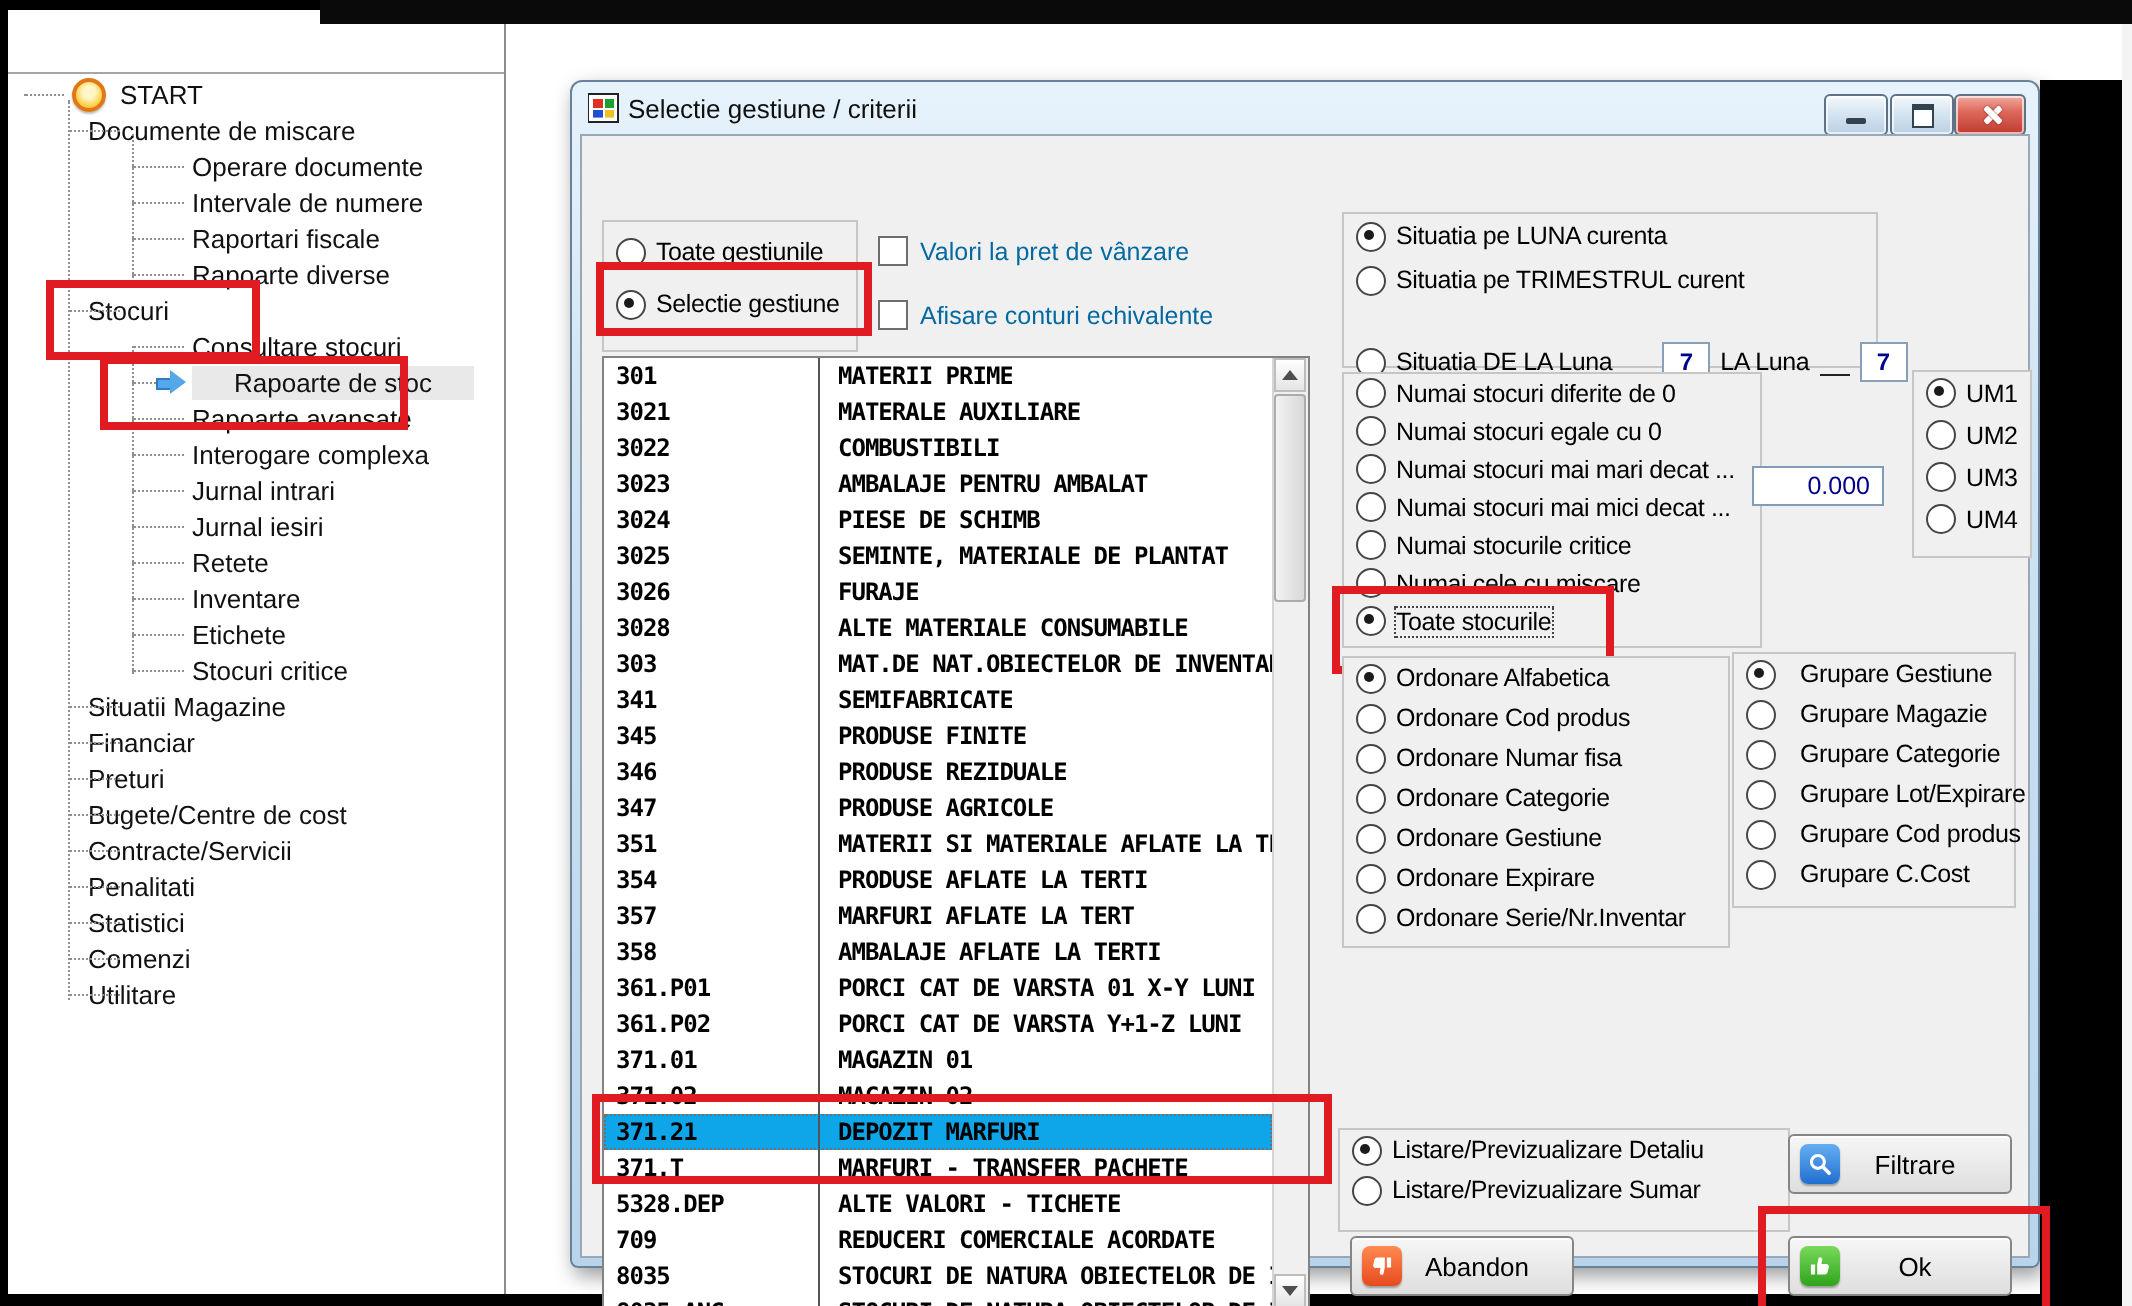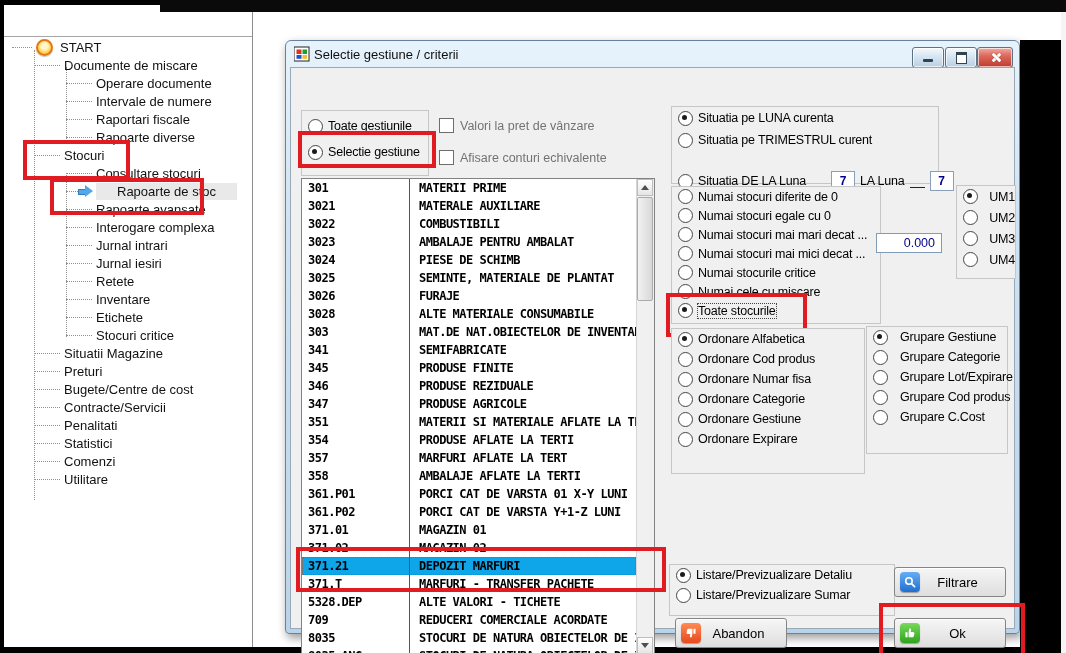--- a/index.html
+++ b/index.html
@@ -15,21 +15,21 @@
   .main-pane    { left:253px; top:5px; width:767px; height:642px; background:#fff; }
   .topright-pane{ left:1020px; top:12px; width:41px; height:28px; background:#fff; }
   .right-strip  { left:1061px; top:0; width:5px; height:653px; background:#f4f4f4; }
   .top-black-thick { left:160px; top:0; width:906px; height:12px; background:#0a0a0a; }
   .toolbar-sep  { left:4px; top:36px; width:248px; height:0; border-top:1px solid #a6a6a6; border-bottom:1px solid #fff; }
 
   
   .tree { left:4px; top:38px; width:248px; }
   .titem { height:18px; display:flex; align-items:center; position:relative; font-size:13px; color:#111; cursor:default; }
   .titem.lv0 { padding-left:32px; }
-  .titem.lv1 { padding-left:60px; }
+  .titem.lv1 { padding-left:40px; }
   .titem.lv2 { padding-left:92px; }
   .titem[data-arrow="true"] { padding-left:74px; }
   .titem::before { content:""; position:absolute; top:9px; border-top:1px dotted #909090; }
   .titem.lv0::before { left:8px;  width:20px; }
   .titem.lv1::before { left:30px; width:26px; }
   .titem.lv2::before { left:62px; width:26px; }
   .tvline { position:absolute; border-left:1px dotted #909090; width:0; }
   .tlabel { white-space:nowrap; }
   .titem[data-hl="true"] .tlabel { background:#e9e9e9; padding:1px 21px; }
   .start-icon { width:13px; height:13px; border-radius:50%; border:2px solid #e07818; margin-right:7px;
@@ -59,21 +59,21 @@
   .glyph-close::after  { transform:rotate(-45deg); }
   .client { left:4px; top:26px; width:723px; height:560px; background:#f0f0f0; border:1px solid #98a8b6; }
 
   
   .gbox { position:absolute; border:1px solid #c6c6c6; background:#f0f0f0; }
   .rrow { display:flex; align-items:center; gap:5px; padding-left:6px; font-size:12.5px; letter-spacing:-0.2px; color:#000; }
   .rad { width:13px; height:13px; border:1px solid #454545; border-radius:50%; background:#fff; position:relative; flex:none; }
   .rrow[data-sel="true"] .rad::after { content:""; position:absolute; left:3px; top:3px; width:5px; height:5px; border-radius:50%; background:#1b1b1b; }
   .rrow[data-focus="true"] .rlabel { outline:1px dotted #444; outline-offset:0px; }
   .rlabel { white-space:nowrap; }
-  .cbrow { display:flex; align-items:center; gap:6px; font-size:12.5px; color:#737373; }
+  .cbrow { display:flex; align-items:center; gap:6px; font-size:12.5px; color:#0369a1; }
   .cb { width:13px; height:13px; border:1px solid #6d6d6d; background:#fff; flex:none; }
 
   .g-gestiune { left:10px; top:42px; width:126px; height:64px; }
   .g-gestiune .rrow { height:22px; margin-top:4px; }
   .cb1 { position:absolute; left:148px; top:50px; }
   .cb2 { position:absolute; left:148px; top:82px; }
 
   .g-period { left:380px; top:38px; width:266px; height:76px; }
   .g-period .rrow { height:22px; }
   .g-period .rrow.p3 { height:28px;margin-top:16px; }
@@ -81,21 +81,21 @@
   .mini-box { width:22px; height:18px; border:1px solid #8aa0b8; background:#fff; color:#00008b; font-size:12px; font-weight:bold;
     display:flex; align-items:center; justify-content:center; flex:none; }
 
   .g-filter { left:380px; top:118px; width:208px; height:136px; }
   .g-filter .rrow { height:19px; }
 
   .val-field { left:585px; top:165px; width:66px; height:20px; background:#fff; border:1px solid #7f9db9;
     color:#00008b; font-size:12.5px; text-align:right; padding:2px 6px 0 0; box-sizing:border-box; }
 
   .g-um { left:665px; top:117px; width:58px; height:92px; }
-  .g-um .rrow { height:21px;justify-content:space-between; }
+  .g-um .rrow { height:21px; }
 
   .g-order { left:380px; top:260px; width:192px; height:144px; }
   .g-order .rrow { height:20px; }
 
   .g-group { left:575px; top:258px; width:140px; height:126px; }
   .g-group .rrow { height:20px;gap:12px; }
 
   .g-list { left:378px; top:496px; width:224px; height:50px; }
   .g-list .rrow { height:20px; }
 
@@ -202,20 +202,23 @@
       <div class="titem lv2" data-arrow="" data-hl="">
         <span class="tlabel">Etichete</span>
       </div>
       <div class="titem lv2" data-arrow="" data-hl="">
         <span class="tlabel">Stocuri critice</span>
       </div>
       <div class="titem lv1" data-arrow="" data-hl="">
         <span class="tlabel">Situatii Magazine</span>
       </div>
       <div class="titem lv1" data-arrow="" data-hl="">
+        <span class="tlabel">Financiar</span>
+      </div>
+      <div class="titem lv1" data-arrow="" data-hl="">
         <span class="tlabel">Preturi</span>
       </div>
       <div class="titem lv1" data-arrow="" data-hl="">
         <span class="tlabel">Bugete/Centre de cost</span>
       </div>
       <div class="titem lv1" data-arrow="" data-hl="">
         <span class="tlabel">Contracte/Servicii</span>
       </div>
       <div class="titem lv1" data-arrow="" data-hl="">
         <span class="tlabel">Penalitati</span>
@@ -493,27 +496,35 @@
           <span class="rlabel">Ordonare Categorie</span>
         </div>
         <div class="rrow" data-sel="false">
           <span class="rad"></span>
           <span class="rlabel">Ordonare Gestiune</span>
         </div>
         <div class="rrow" data-sel="false">
           <span class="rad"></span>
           <span class="rlabel">Ordonare Expirare</span>
         </div>
+        <div class="rrow" data-sel="false">
+          <span class="rad"></span>
+          <span class="rlabel">Ordonare Serie/Nr.Inventar</span>
+        </div>
       </div>
 
     <div class="gbox g-group">
 
     <div class="rrow" data-sel="true">
           <span class="rad"></span>
           <span class="rlabel">Grupare Gestiune</span>
+        </div>
+        <div class="rrow" data-sel="false">
+          <span class="rad"></span>
+          <span class="rlabel">Grupare Magazie</span>
         </div>
         <div class="rrow" data-sel="false">
           <span class="rad"></span>
           <span class="rlabel">Grupare Categorie</span>
         </div>
         <div class="rrow" data-sel="false">
           <span class="rad"></span>
           <span class="rlabel">Grupare Lot/Expirare</span>
         </div>
         <div class="rrow" data-sel="false">

